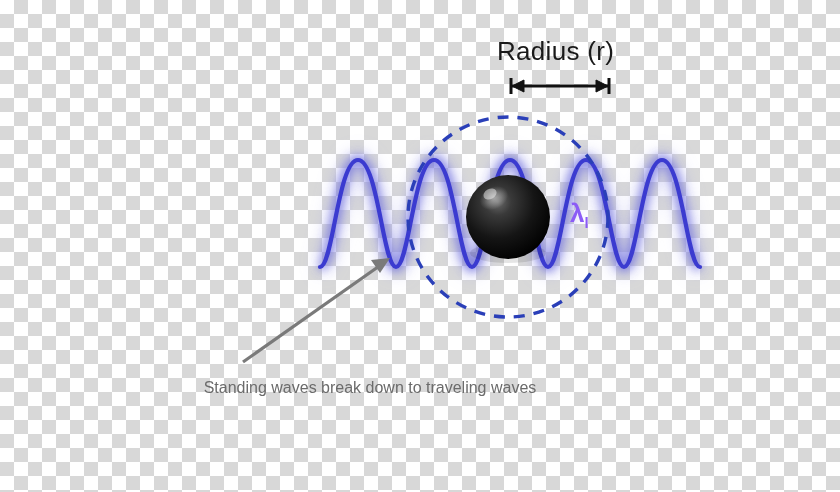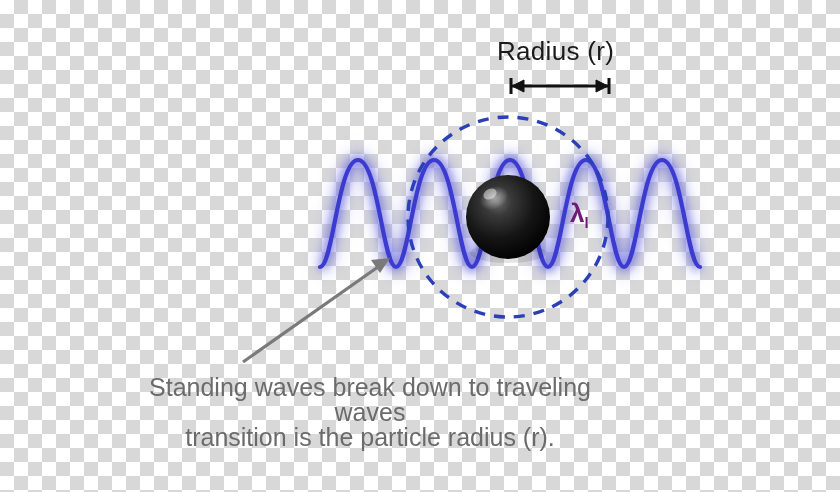--- a/index.html
+++ b/index.html
@@ -39,35 +39,35 @@
     left: 497px;
     top: 36px;
     font-size: 26px;
     letter-spacing: 0.3px;
   }
   #lambda-label {
     left: 570px;
     top: 198px;
     font-size: 26px;
     font-weight: bold;
-    color: #701a75;
+    color: #8b5cf6;
   }
   #lambda-label .sub {
     font-size: 15px;
     font-weight: bold;
     vertical-align: sub;
   }
   #caption {
     position: absolute;
     left: 140px;
     top: 375px;
     width: 460px;
     text-align: center;
     color: #6b6b6b;
-    font-size: 25px;
+    font-size: 16px;
     line-height: 25px;
   }
 </style>
 </head>
 <body>
 
 <div id="root">
   <div id="checker"></div>
 
   <svg id="art" viewBox="0 0 840 492" width="840" height="492">
@@ -153,15 +153,14 @@
   </svg>
 
   <div class="lbl" id="radius-label">Radius (r)</div>
 
   <div class="lbl" id="lambda-label">
     <span>λ</span><span class="sub">l</span>
   </div>
 
   <div id="caption">
     <div>Standing waves break down to traveling waves</div>
-    <div>transition is the particle radius (r).</div>
   </div>
 </div>
 
 </body></html>

